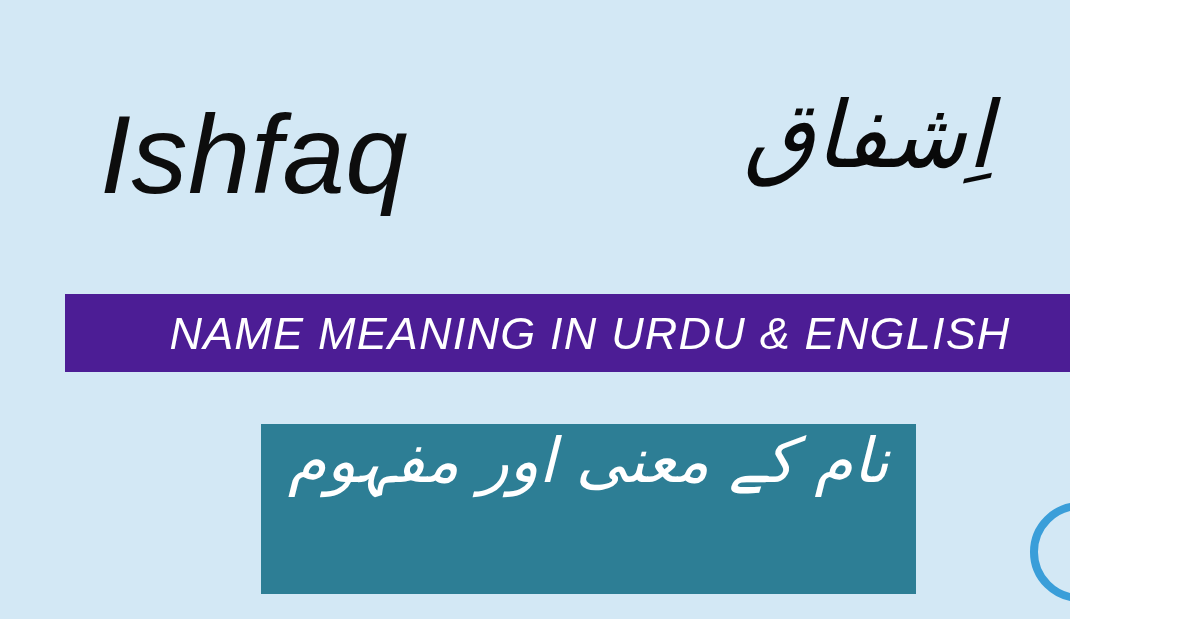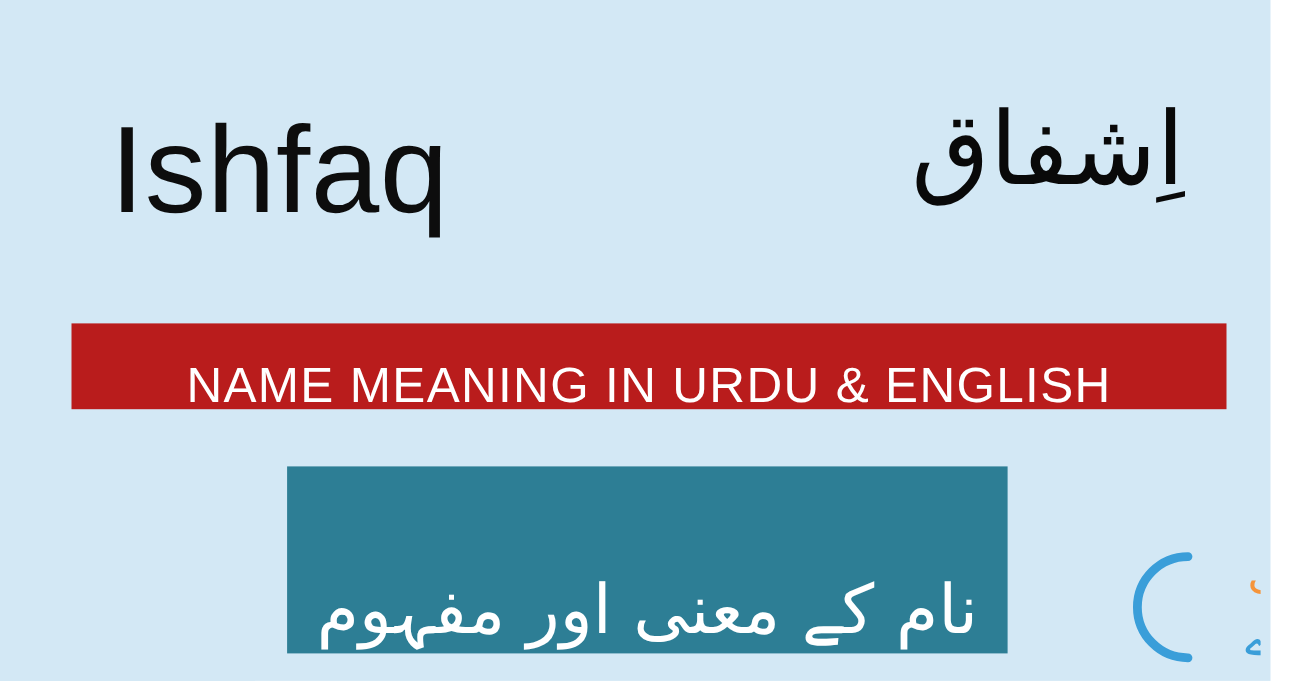--- a/index.html
+++ b/index.html
@@ -4,25 +4,26 @@
 <title>Name Meaning Banner</title>
 <style>
   html, body {
     margin: 0;
     padding: 0;
     background: #ffffff;
   }
 
   #canvas {
     position: relative;
-    width: 1155px;
+    width: 1070px;
     height: 619px;
     overflow: hidden;
     background: #d3e8f5;
     font-family: "Liberation Sans", sans-serif;
+    font-style: italic;
   }
 
   
   #name-en {
     position: absolute;
     left: 100px;
     top: 96px;
     font-family: "Liberation Sans", sans-serif;
     font-size: 112px;
     font-weight: 300;
@@ -48,23 +49,23 @@
     margin-left: 13px;
   }
 
   
   #banner-red {
     position: absolute;
     left: 65px;
     top: 294px;
     width: 1050px;
     height: 78px;
-    background: #b91c1c;
+    background: #4c1d95;
     display: flex;
-    align-items: flex-end;
+    align-items: center;
     justify-content: center;
   }
 
   #banner-red-text {
     font-family: "Liberation Sans", sans-serif;
     font-size: 45px;
     font-weight: 300;
     letter-spacing: 1.2px;
     color: #ffffff;
     white-space: nowrap;
@@ -73,21 +74,21 @@
 
   
   #banner-teal {
     position: absolute;
     left: 261px;
     top: 424px;
     width: 655px;
     height: 170px;
     background: #2d7e95;
     display: flex;
-    align-items: flex-end;
+    align-items: flex-start;
     justify-content: center;
   }
 
   #banner-teal-text {
     font-family: "DejaVu Sans", sans-serif;
     font-size: 62px;
     font-weight: 400;
     color: #ffffff;
     direction: rtl;
     unicode-bidi: bidi-override;

